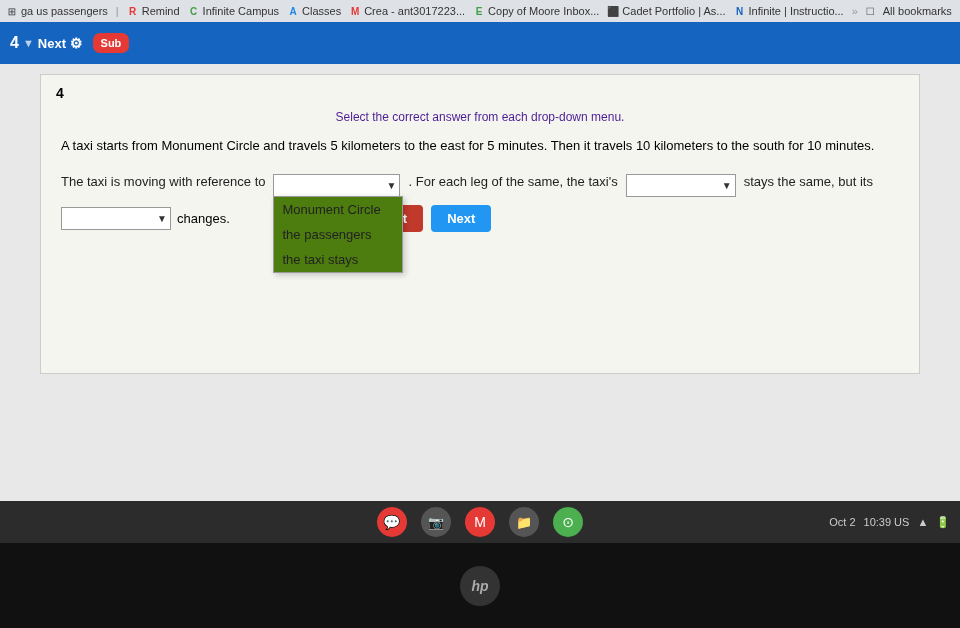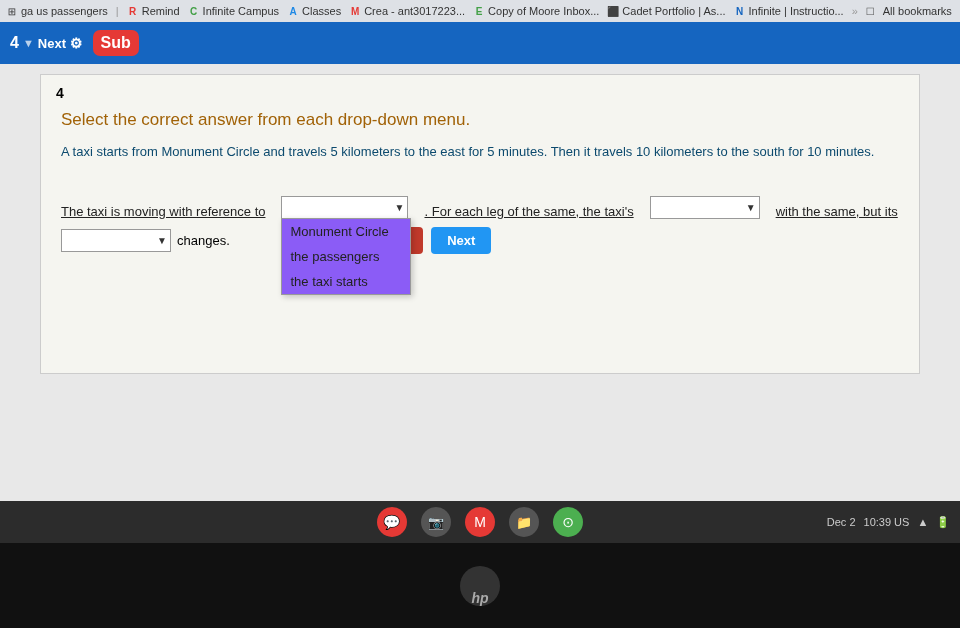--- a/index.html
+++ b/index.html
@@ -87,21 +87,21 @@
       font-weight: normal;
       flex: 1;
       text-align: center;
     }
     .submit-btn {
       background: #e53935;
       color: white;
       border: none;
       padding: 4px 8px;
       border-radius: 7px;
-      font-size: 16px;
+      font-size: 11px;
       cursor: pointer;
       font-weight: bold;
     }
 
     
     .content-area {
       background: #e8e8e8;
       padding: 0;
       height: calc(628px - 22px - 42px - 42px);
       display: flex;
@@ -123,40 +123,40 @@
       position: absolute;
       top: 10px;
       left: 15px;
       font-weight: bold;
       font-size: 14px;
     }
 
     .instruction-text {
       margin-top: 5px;
       margin-bottom: 12px;
-      font-size: 17px;
-      color: #a16207;
+      font-size: 12px;
+      color: #4c1d95;
+      text-align: center;
     }
 
     .passage-text {
       font-size: 13px;
-      color: #0c4a6e;
-      margin-bottom: 34px;
+      color: #000000;
+      margin-bottom: 18px;
       line-height: 1.5;
     }
 
     .answer-section {
       display: flex;
       flex-wrap: wrap;
-      align-items: flex-end;
-      gap: 16px;
+      align-items: flex-start;
+      gap: 8px;
       font-size: 13px;
       color: #222;
       position: relative;
-      text-decoration: underline;
     }
 
     .dropdown-wrapper {
       position: relative;
       display: inline-block;
     }
 
     .dropdown-select {
       border: 1px solid #999;
       background: white;
@@ -183,21 +183,21 @@
       align-items: center;
       gap: 6px;
       margin-top: 8px;
     }
 
     
     .dropdown-popup {
       position: absolute;
       top: 100%;
       left: 0;
-      background: #8b5cf6;
+      background: #4d7c0f;
       border: 1px solid #999;
       z-index: 100;
       min-width: 130px;
       box-shadow: 2px 2px 6px rgba(0,0,0,0.2);
     }
 
     .dropdown-popup-item {
       padding: 5px 8px;
       font-size: 13px;
       cursor: pointer;
@@ -272,21 +272,21 @@
       left: 0;
       right: 0;
     }
 
     .hp-logo {
       width: 40px;
       height: 40px;
       border-radius: 50%;
       background: #333;
       display: flex;
-      align-items: flex-end;
+      align-items: center;
       justify-content: center;
       color: #aaa;
       font-size: 14px;
       font-weight: bold;
       font-style: italic;
     }
   </style>
 </head>
 <body>
 
@@ -361,37 +361,37 @@
           <option value="monument">Monument Circle</option>
           <option value="passengers">the passengers</option>
           <option value="driver">the taxi driver</option>
         </select>
         <span class="dropdown-arrow">▼</span>
         
         
         <div class="dropdown-popup" style="top:22px; left:0;">
           <div class="dropdown-popup-item">Monument Circle</div>
           <div class="dropdown-popup-item">the passengers</div>
-          <div class="dropdown-popup-item">the taxi starts</div>
+          <div class="dropdown-popup-item">the taxi stays</div>
         </div>
       </div>
 
       <span>. For each leg of the same, the taxi's</span>
 
       <div class="dropdown-wrapper">
         <select class="dropdown-select" style="min-width:110px;">
           <option value=""></option>
           <option value="speed">speed</option>
           <option value="velocity">velocity</option>
           <option value="direction">direction</option>
         </select>
         <span class="dropdown-arrow">▼</span>
       </div>
 
-      <span>with the same, but its</span>
+      <span>stays the same, but its</span>
     </div>
 
     <div class="second-row">
 
       <div class="dropdown-wrapper">
         <select class="dropdown-select" style="min-width:110px;">
           <option value=""></option>
           <option value="speed">speed</option>
           <option value="velocity">velocity</option>
           <option value="direction">direction</option>
@@ -420,21 +420,21 @@
     <span style="color:white;font-size:14px;">M</span>
   </div>
   <div class="taskbar-icon" style="background:#555;">
     <span style="color:white;font-size:13px;">📁</span>
   </div>
   <div class="taskbar-icon" style="background:#4caf50;">
     <span style="color:white;font-size:14px;">⊙</span>
   </div>
 
   <div class="taskbar-right">
-    <span>Dec 2</span>
+    <span>Oct 2</span>
     <span>10:39 US</span>
     <span>▲</span>
     <span>🔋</span>
   </div>
 </div>
 
 <div class="hp-logo-area">
   <div class="hp-logo">
     <span style="font-style:italic;color:#aaa;">hp</span>
   </div>

